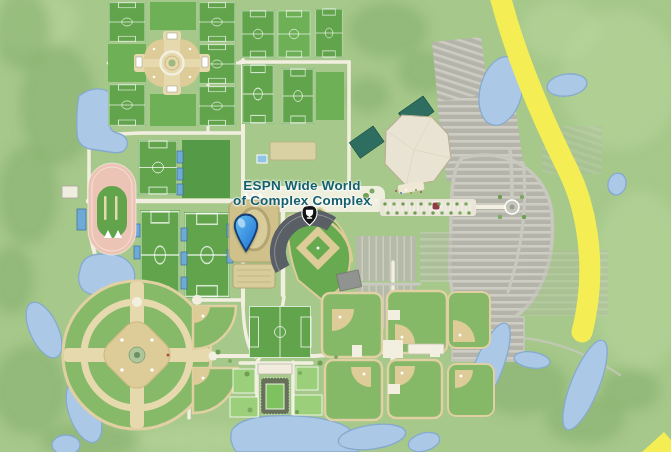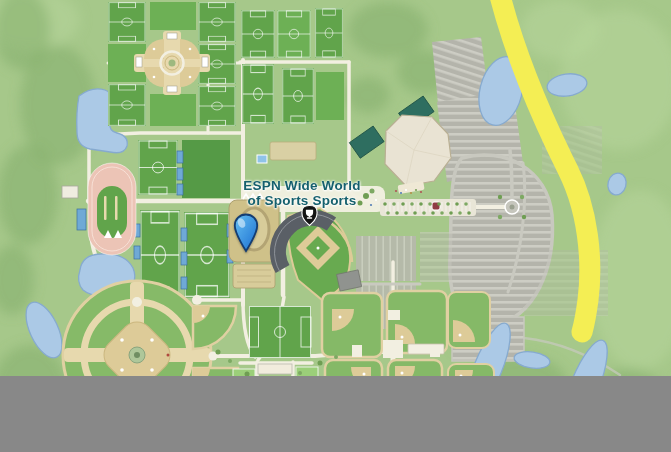--- a/index.html
+++ b/index.html
@@ -1,17 +1,17 @@
 <!DOCTYPE html>
 <html style="--c-bg: #a6c88a; --c-field: #61a44b; --c-pond: #abc9e6; --c-pond-edge: #86aacf; --c-road: #f2efe1; --c-parking: #b4b4ab; --c-sand: #ddcb98; --c-highway: #f4ee54; --c-track: #ecc4b6; --c-arena-roof: #e9e3d3; --c-arena-wing: #2e6e60; --c-stand-gray: #5a5f66; --c-label-teal: #15606d; --c-pin-light: #66c0f2; --c-pin-dark: #1a6ed1; --c-badge-black: #141414;"><head>
 <meta charset="utf-8">
 <style>
   html,body{margin:0;padding:0;background:#888;}
   .viewport{
-    position:relative;width:671px;height:376px;overflow:hidden;
+    position:relative;width:671px;height:452px;overflow:hidden;
     background:var(--c-bg,#a6c88a);
     font-family:"Liberation Sans",sans-serif;
   }
   svg{display:block}
   
   .pond{fill:var(--c-pond,#abc9e6);stroke:var(--c-pond-edge,#86aacf);stroke-width:1.3}
   .road{stroke:var(--c-road,#f2efe1);fill:none;stroke-linecap:round}
   .roadf{fill:var(--c-road,#f2efe1)}
   .grayroad{stroke:#c9c9c0;fill:none;stroke-linecap:round}
   .grn{fill:var(--c-field,#61a44b)}
@@ -406,21 +406,21 @@
         <circle class="treeB" cx="300" cy="373" r="2"></circle>
     <circle class="tree" cx="500" cy="197" r="2.2"></circle>
         <circle class="treeB" cx="522" cy="197" r="2.2"></circle>
     <circle class="tree" cx="524" cy="217" r="2.2"></circle>
         <circle class="treeB" cx="500" cy="217" r="2.2"></circle>
   </g>
 </svg>
 
 <div class="map-label">
   <div>ESPN Wide World</div>
-  <div>of Sports Sports</div>
+  <div>of Complex Complex</div>
 </div>
 
 <svg class="venue-badge" viewBox="0 0 20 24">
   <path d="M10,1.5 C4,1.5 2,3.5 2,9 C2,14.5 4,17 8,20.5 L10,22.5 L12,20.5 C16,17 18,14.5 18,9 C18,3.5 16,1.5 10,1.5 Z" fill="#141414" stroke="#ffffff" stroke-width="1.2"></path>
   <g>
     <path d="M6.2,6 h7.6 v2.8 a3.8,3.8 0 0 1 -7.6,0 Z" fill="#ffffff"></path>
     <rect x="9.1" y="11.3" width="1.8" height="2.4" fill="#ffffff"></rect>
     <rect x="7.2" y="13.8" width="5.6" height="1.6" rx="0.5" fill="#ffffff"></rect>
   </g>
 </svg>

